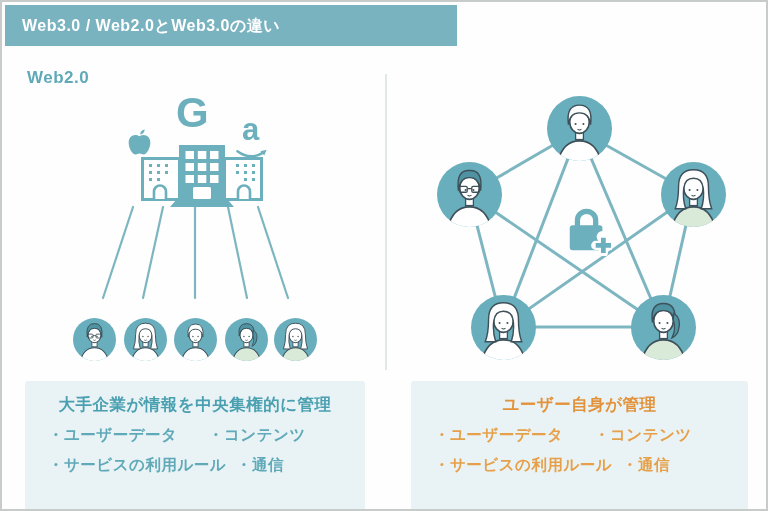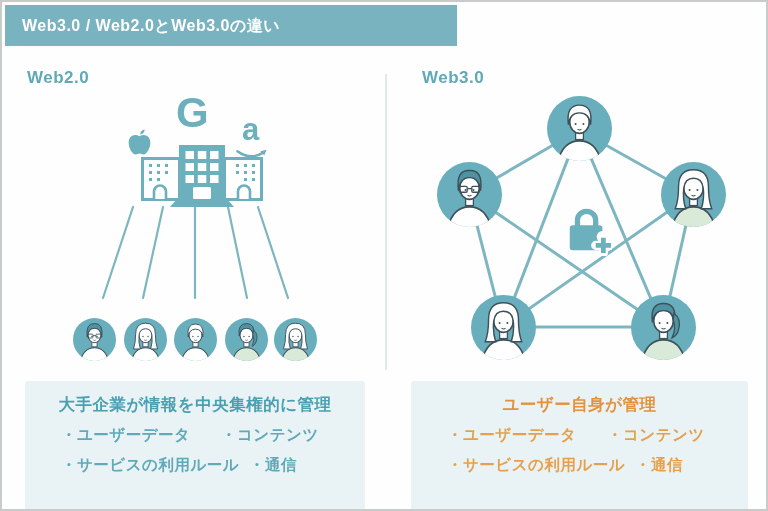--- a/index.html
+++ b/index.html
@@ -52,41 +52,40 @@
   }
   .box.left-box{left:23px;width:340px;}
   .box.right-box{left:409px;width:337px;}
   .box-title{
     text-align:center;margin-top:13px;font-size:16.5px;font-weight:bold;
     letter-spacing:0.5px;
   }
   .left-box .box-title{color:var(--left-box-title);}
   .right-box .box-title{color:var(--right-box-title);}
   .bullet-row{
-    margin-top:9px;padding-left:36px;font-size:15.5px;font-weight:bold;
+    margin-top:9px;padding-left:23px;font-size:15.5px;font-weight:bold;
     letter-spacing:0.5px;white-space:nowrap;
   }
   .left-box .bullet-row{color:var(--left-box-text);}
   .right-box .bullet-row{color:var(--right-box-text);}
   .bullet-row .first-1{display:inline-block;width:160px;}
   .bullet-row .first-2{display:inline-block;width:188px;}
 </style>
 </head>
 <body>
 
 <div class="canvas">
 
   <div class="banner">
     <span>Web3.0 / Web2.0とWeb3.0の違い</span>
   </div>
 
   <div class="divider"></div>
 
   <h2 class="heading w2">Web2.0</h2>
-  <h2 class="heading w3">Web3.0</h2>
 
   <svg class="connections" width="768" height="511">
     <line class="fan" x1="131" y1="205" x2="101" y2="296"></line>
     <line class="fan" x1="161" y1="205" x2="141" y2="296"></line>
     <line class="fan" x1="193" y1="205" x2="193" y2="296"></line>
     <line class="fan" x1="226" y1="205" x2="245" y2="296"></line>
     <line class="fan" x1="256" y1="205" x2="286" y2="296"></line>
     <line class="net" x1="577" y1="128" x2="467" y2="192"></line>
     <line class="net" x1="577" y1="128" x2="691" y2="192"></line>
     <line class="net" x1="467" y1="192" x2="501" y2="325"></line>

